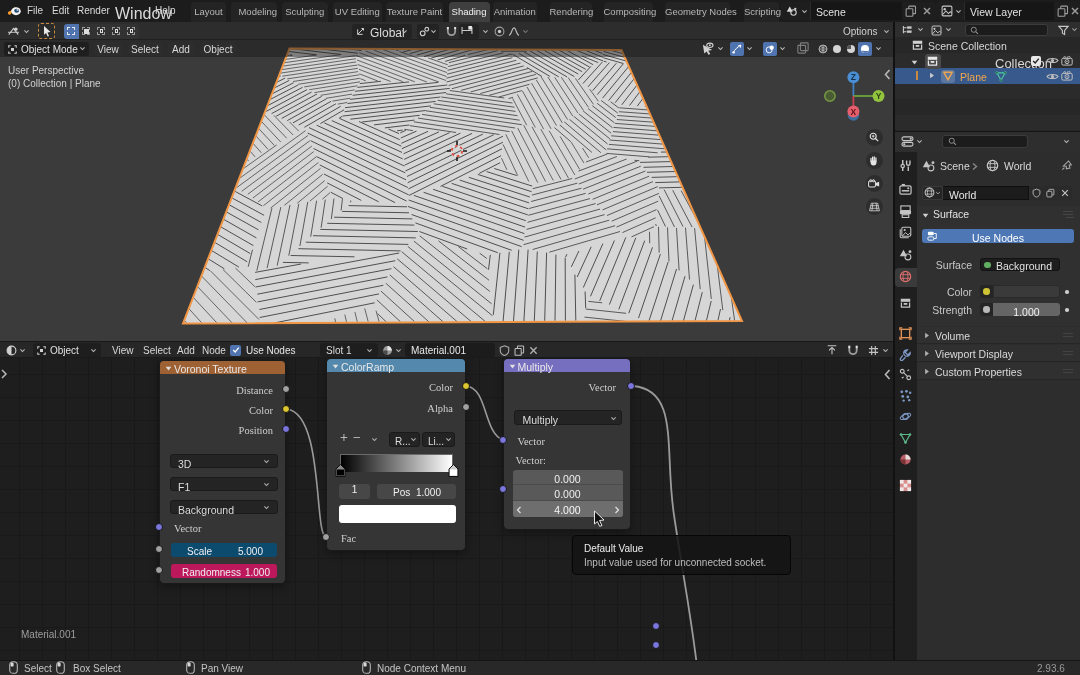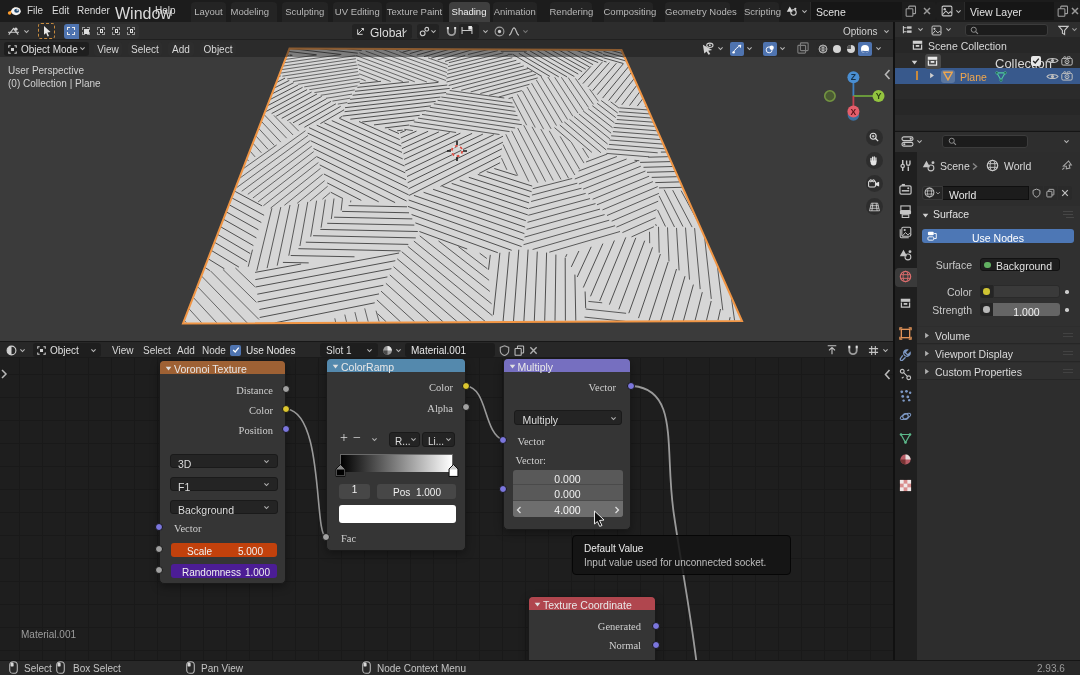--- a/index.html
+++ b/index.html
@@ -24,21 +24,21 @@
 <ellipse cx="15.4" cy="8.2" rx="1.7" ry="1.1" fill="#f4f4f4"></ellipse>
   </svg>
 <div class="txt" style="left:27px;top:6px;color:#dadada;font-size:10px">File</div>
 <div class="txt" style="left:52px;top:6px;color:#dadada;font-size:10px">Edit</div>
 <div class="txt" style="left:77px;top:6px;color:#dadada;font-size:10px">Render</div>
 <div class="txt" style="left:115px;top:6px;color:#dadada;font-size:16px">Window</div>
 <div class="txt" style="left:155px;top:6px;color:#dadada;font-size:10px">Help</div>
 <div class="abs" style="left:191px;top:2px;width:35px;height:20px;background:#242424;border-radius:4px 4px 0 0"></div>
 <div class="txt" style="left:191px;top:7px;width:35px;text-align:center;color:#b8b8b8;font-size:9.5px">Layout</div>
 <div class="abs" style="left:230.5px;top:2px;width:46.5px;height:20px;background:#242424;border-radius:4px 4px 0 0"></div>
-<div class="txt" style="left:230.5px;top:7px;width:46.5px;text-align:left;color:#b8b8b8;font-size:9.5px">Modeling</div>
+<div class="txt" style="left:230.5px;top:7px;width:46.5px;text-align:right;color:#b8b8b8;font-size:9.5px">Modeling</div>
 <div class="abs" style="left:281.5px;top:2px;width:46.5px;height:20px;background:#242424;border-radius:4px 4px 0 0"></div>
 <div class="txt" style="left:281.5px;top:7px;width:46.5px;text-align:center;color:#b8b8b8;font-size:9.5px">Sculpting</div>
 <div class="abs" style="left:332.5px;top:2px;width:49.5px;height:20px;background:#242424;border-radius:4px 4px 0 0"></div>
 <div class="txt" style="left:332.5px;top:7px;width:49.5px;text-align:center;color:#b8b8b8;font-size:9.5px">UV Editing</div>
 <div class="abs" style="left:386px;top:2px;width:57px;height:20px;background:#242424;border-radius:4px 4px 0 0"></div>
 <div class="txt" style="left:386px;top:7px;width:57px;text-align:center;color:#b8b8b8;font-size:9.5px">Texture Paint</div>
 <div class="abs" style="left:448.5px;top:2px;width:41px;height:20px;background:#3f3f3f;border-radius:4px 4px 0 0"></div>
 <div class="txt" style="left:448.5px;top:7px;width:41px;text-align:center;color:#f2f2f2;font-size:9.5px">Shading</div>
 <div class="abs" style="left:492.5px;top:2px;width:44.5px;height:20px;background:#242424;border-radius:4px 4px 0 0"></div>
 <div class="txt" style="left:492.5px;top:7px;width:44.5px;text-align:center;color:#b8b8b8;font-size:9.5px">Animation</div>
@@ -367,25 +367,25 @@
 <svg class="abs" style="left:102.5px;top:119.5px" width="7" height="7" viewBox="0 0 10 10">
         <path d="M2 3.5 L5 6.5 L8 3.5" stroke="#b0b0b0" stroke-width="1.6" fill="none"></path>
       </svg>
 <div class="ndrop" style="left:10px;top:139px;width:108px;height:14px">
         <span style="position:absolute;left:7px;top:2.5px">Background</span>
       </div>
 <svg class="abs" style="left:102.5px;top:142.5px" width="7" height="7" viewBox="0 0 10 10">
         <path d="M2 3.5 L5 6.5 L8 3.5" stroke="#b0b0b0" stroke-width="1.6" fill="none"></path>
       </svg>
 <div class="ntxt" style="left:14px;top:162px">Vector</div>
-<div class="nval" style="left:11px;top:182px;width:106px;height:14px;border-radius:3px;background:#c2410c">
+<div class="nval" style="left:11px;top:182px;width:106px;height:14px;border-radius:3px;background:#0c4a6e">
         <span style="position:absolute;left:16px;top:3px">Scale</span>
         <span style="position:absolute;right:14px;top:3px">5.000</span>
       </div>
-<div class="nval" style="left:11px;top:203px;width:106px;height:14px;border-radius:3px;background:#4c1d95">
+<div class="nval" style="left:11px;top:203px;width:106px;height:14px;border-radius:3px;background:#be185d">
         <span style="position:absolute;left:11px;top:3px">Randomness</span>
         <span style="position:absolute;right:7px;top:3px">1.000</span>
       </div>
 </div>
 <div class="abs sock" style="left:282px;top:27px;background:#a1a1a1"></div>
 <div class="abs sock" style="left:282px;top:47px;background:#ddc72f"></div>
 <div class="abs sock" style="left:282px;top:67px;background:#7b76dd"></div>
 <div class="abs sock" style="left:155px;top:165px;background:#7b76dd"></div>
 <div class="abs sock" style="left:155px;top:187px;background:#a1a1a1"></div>
 <div class="abs sock" style="left:155px;top:208px;background:#a1a1a1"></div>
@@ -464,29 +464,20 @@
           <path d="M1.5 1 L4.5 4 L1.5 7" stroke="#ddd" stroke-width="1.3" fill="none"></path>
         </svg>
       </div>
 </div>
 <div class="abs sock" style="left:627px;top:24px;background:#7b76dd"></div>
 <div class="abs sock" style="left:498.5px;top:78px;background:#7b76dd"></div>
 <div class="abs sock" style="left:498.5px;top:127px;background:#7b76dd"></div>
 <svg class="abs" style="left:593px;top:152px" width="13" height="17" viewBox="0 0 13 17">
 <path d="M1.5 1 L11 10 L6.5 10.5 L9 15.5 L6.7 16.4 L4.4 11.5 L1.5 14 Z" fill="#101010" stroke="#e8e8e8" stroke-width="1"></path>
     </svg>
-<div class="node" style="left:528px;top:238px;width:128px;height:70px">
-      <div class="nhead" style="background:#b0464e"></div>
-      <svg class="abs" style="left:5px;top:4px" width="7" height="7" viewBox="0 0 10 10">
-        <path d="M1 2.5 L9 2.5 L5 8 Z" fill="#e0e0e0"></path>
-      </svg>
-      <div class="nhtxt" style="left:14px">Texture Coordinate</div>
-<div class="ntxt" style="right:14px;top:24px">Generated</div>
-<div class="ntxt" style="right:14px;top:43px">Normal</div>
-</div>
 <div class="abs sock" style="left:652px;top:263.5px;background:#7b76dd"></div>
 <div class="abs sock" style="left:652px;top:282.5px;background:#7b76dd"></div>
 <div class="abs" style="left:572px;top:177px;width:219px;height:40px;background:rgba(20,20,20,0.88);border:1px solid #060606;border-radius:4px"></div>
 <div class="txt" style="left:584px;top:186px;font-size:10px;color:#ededed">Default Value</div>
 <div class="txt" style="left:584px;top:200px;font-size:10px;color:#bdbdbd">Input value used for unconnected socket.</div>
 <div class="txt" style="left:21px;top:272px;font-size:10px;color:#9d9d9d">Material.001</div>
 <svg class="abs" style="left:0px;top:10px" width="8" height="12" viewBox="0 0 8 12">
 <path d="M2 2 L6 6 L2 10" stroke="#b8b8b8" stroke-width="1.5" fill="none"></path>
     </svg>
 <svg class="abs" style="left:883px;top:10px" width="9" height="13" viewBox="0 0 9 13">

